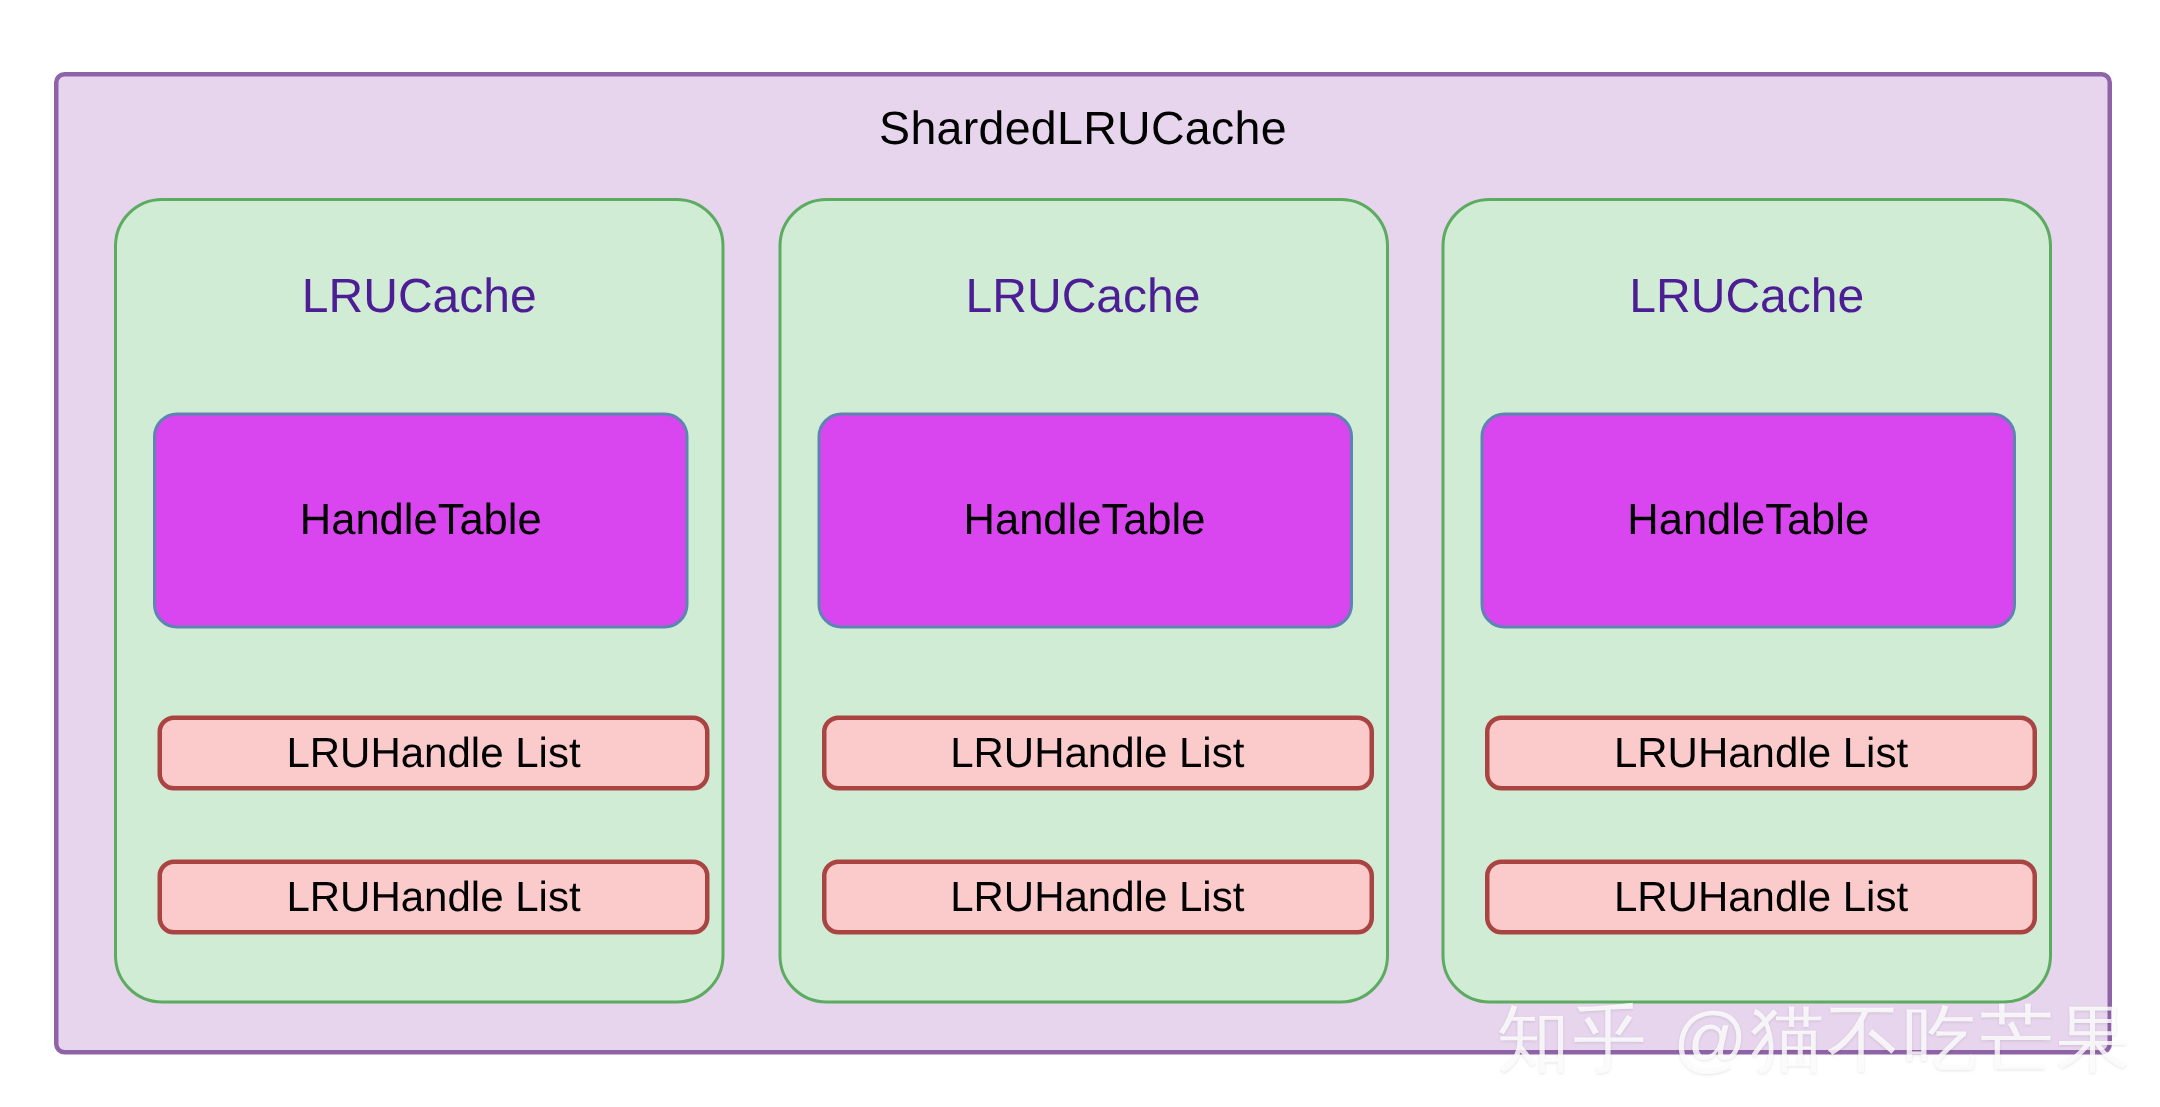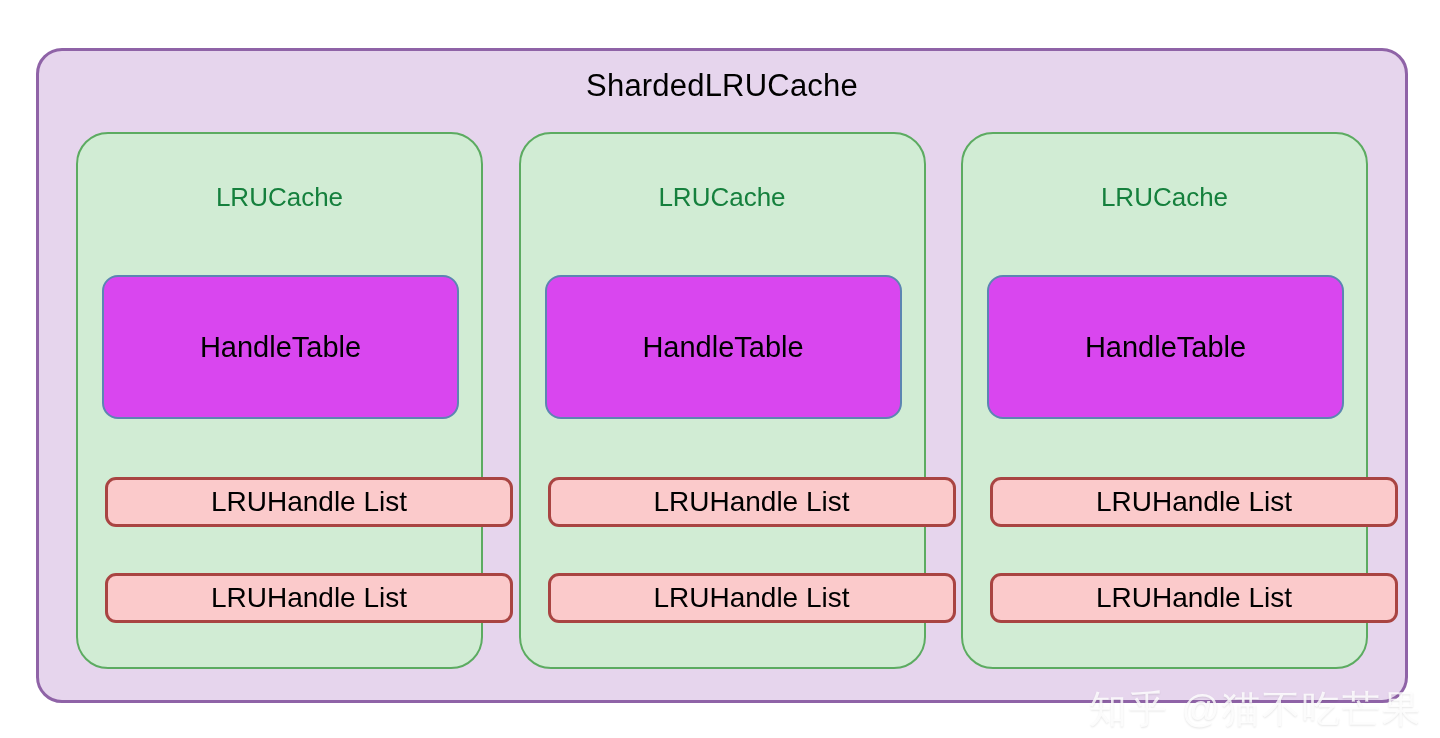--- a/index.html
+++ b/index.html
@@ -23,21 +23,21 @@
   
   .outer-container {
     position: absolute;
     left: 36px;
     top: 48px;
     width: 1372px;
     height: 655px;
     box-sizing: border-box;
     background: #e6d5ed;
     border: 3px solid #8f63a7;
-    border-radius: 26px;
+    border-radius: 7px;
   }
   .outer-title {
     position: absolute;
     left: 0;
     top: 16px;
     width: 100%;
     text-align: center;
     font-size: 31px;
     line-height: 38px;
     color: #000000;
@@ -61,23 +61,23 @@
     height: 537px;
     background: #d1ecd4;
     border: 2.5px solid #5cab61;
     border-radius: 32px;
     display: flex;
     flex-direction: column;
     align-items: center;
   }
   .shard-title {
     margin-top: 46px;
-    font-size: 26px;
+    font-size: 32px;
     line-height: 34px;
-    color: #15803d;
+    color: #4c1d95;
     text-align: center;
   }
 
   
   .handle-table {
     box-sizing: border-box;
     position: absolute;
     left: 24px;
     top: 141px;
     width: 357px;
@@ -90,40 +90,40 @@
     justify-content: center;
     font-size: 29px;
     color: #000000;
   }
 
   
   .handle-list {
     box-sizing: border-box;
     position: absolute;
     left: 27px;
-    width: 408px;
+    width: 368px;
     height: 50px;
     background: #fbcacb;
     border: 3px solid #a94442;
     border-radius: 11px;
     display: flex;
     align-items: center;
     justify-content: center;
     font-size: 28px;
     color: #000000;
   }
   .handle-list.row-0 { top: 343px; }
   .handle-list.row-1 { top: 439px; }
 
   
   .watermark {
     position: absolute;
     right: 18px;
-    bottom: 6px;
-    font-size: 38px;
+    bottom: 22px;
+    font-size: 49px;
     line-height: 46px;
     color: rgba(255, 255, 255, 0.82);
     letter-spacing: 2px;
     white-space: nowrap;
     text-shadow: 0 1px 2px rgba(0,0,0,0.10);
     pointer-events: none;
   }
 </style>
 </head>
 <body>

